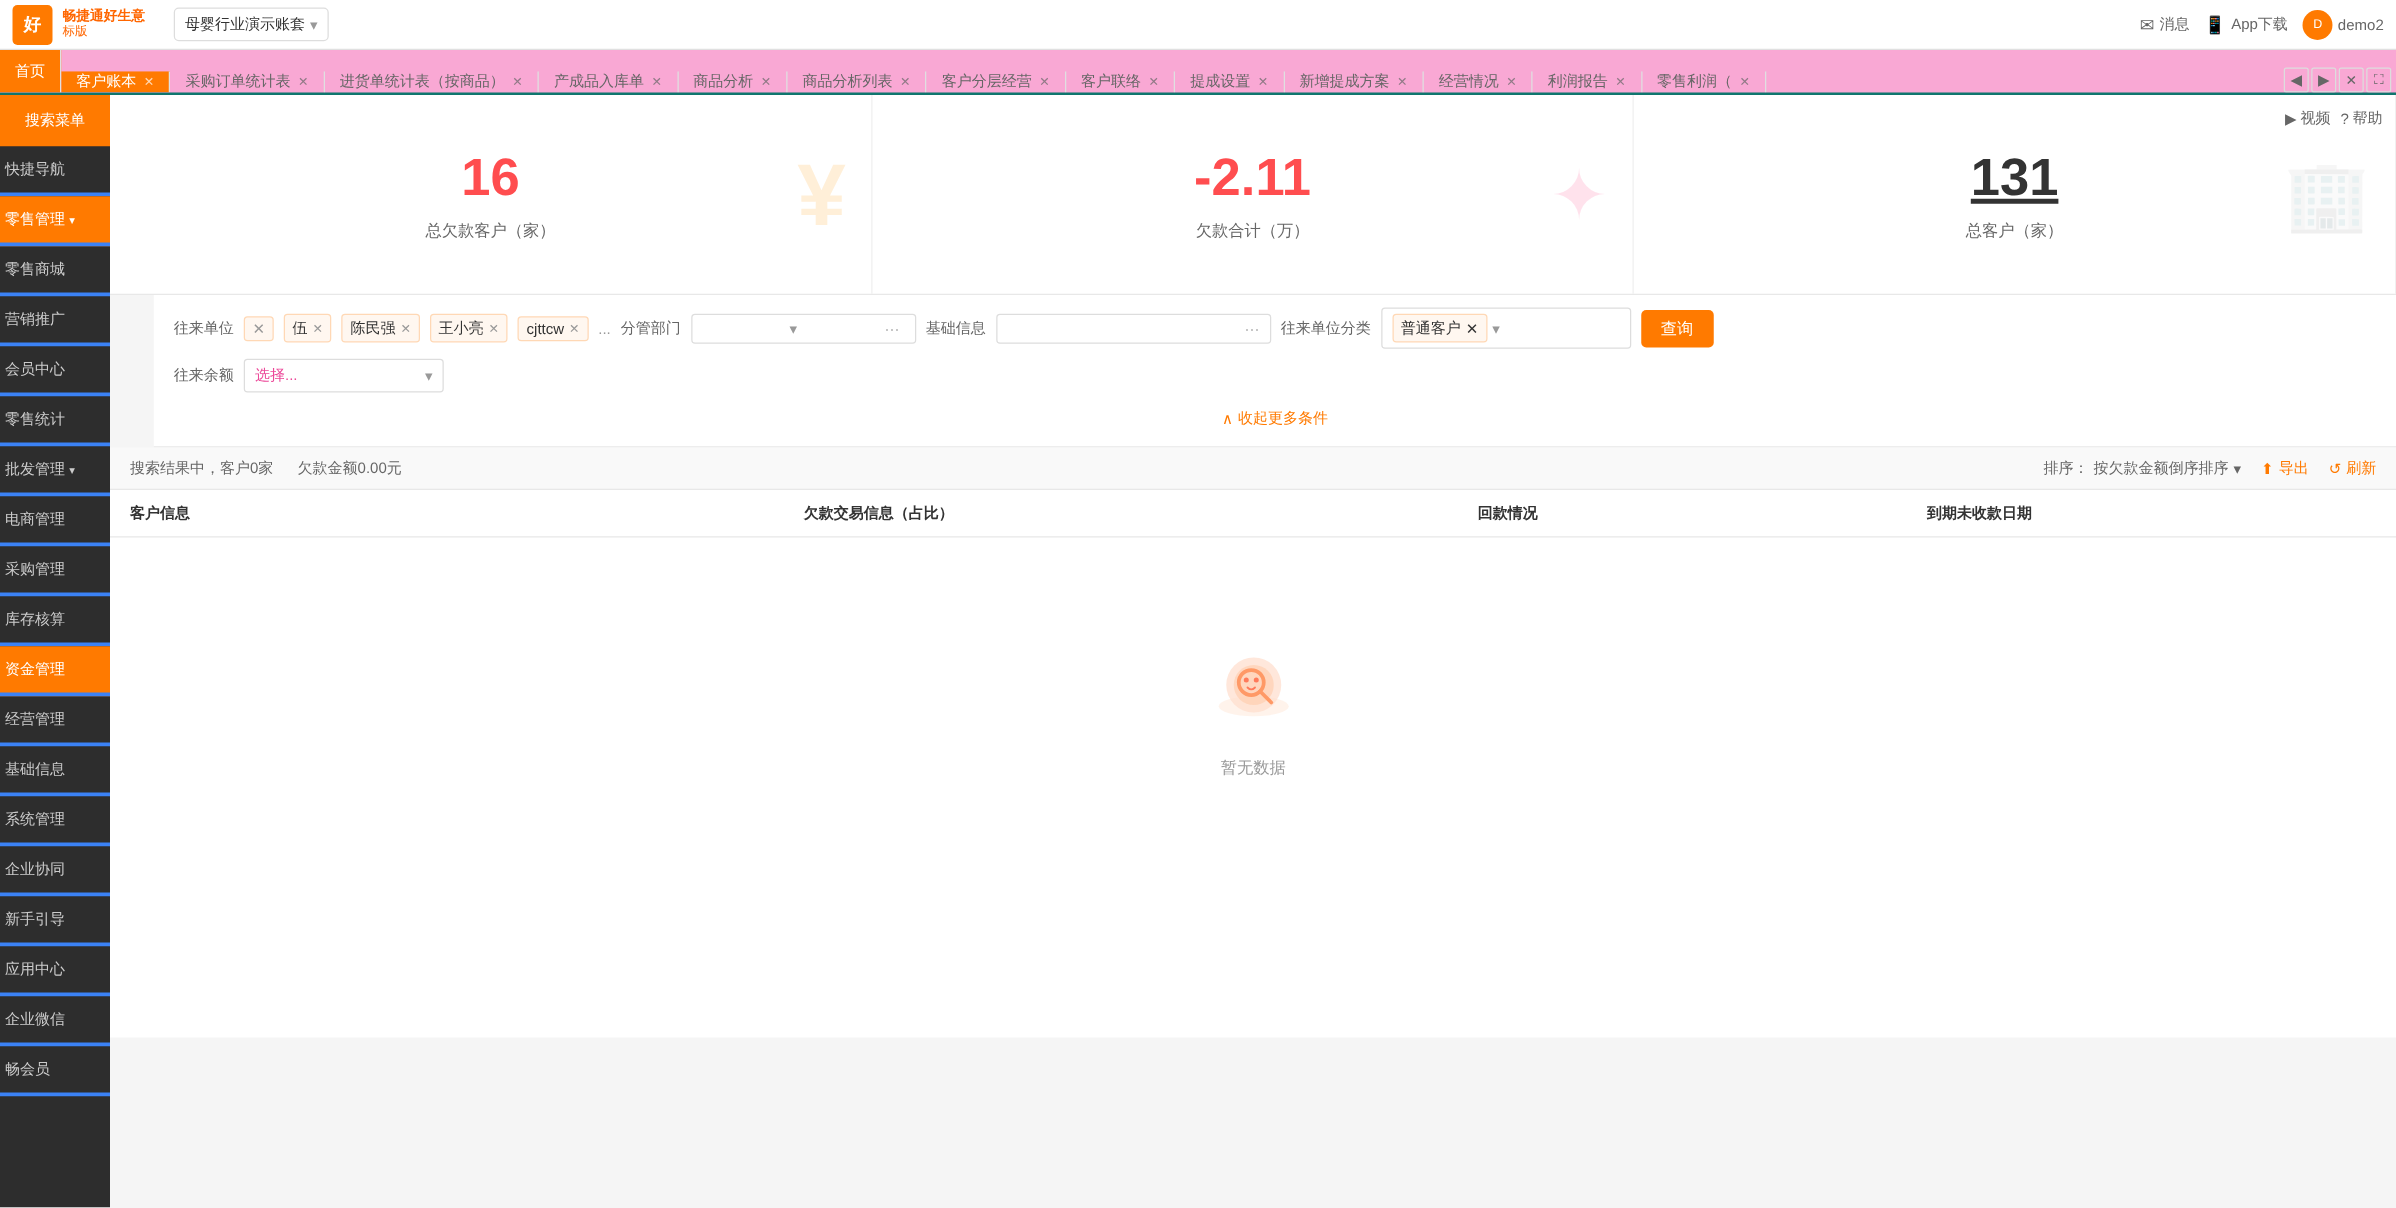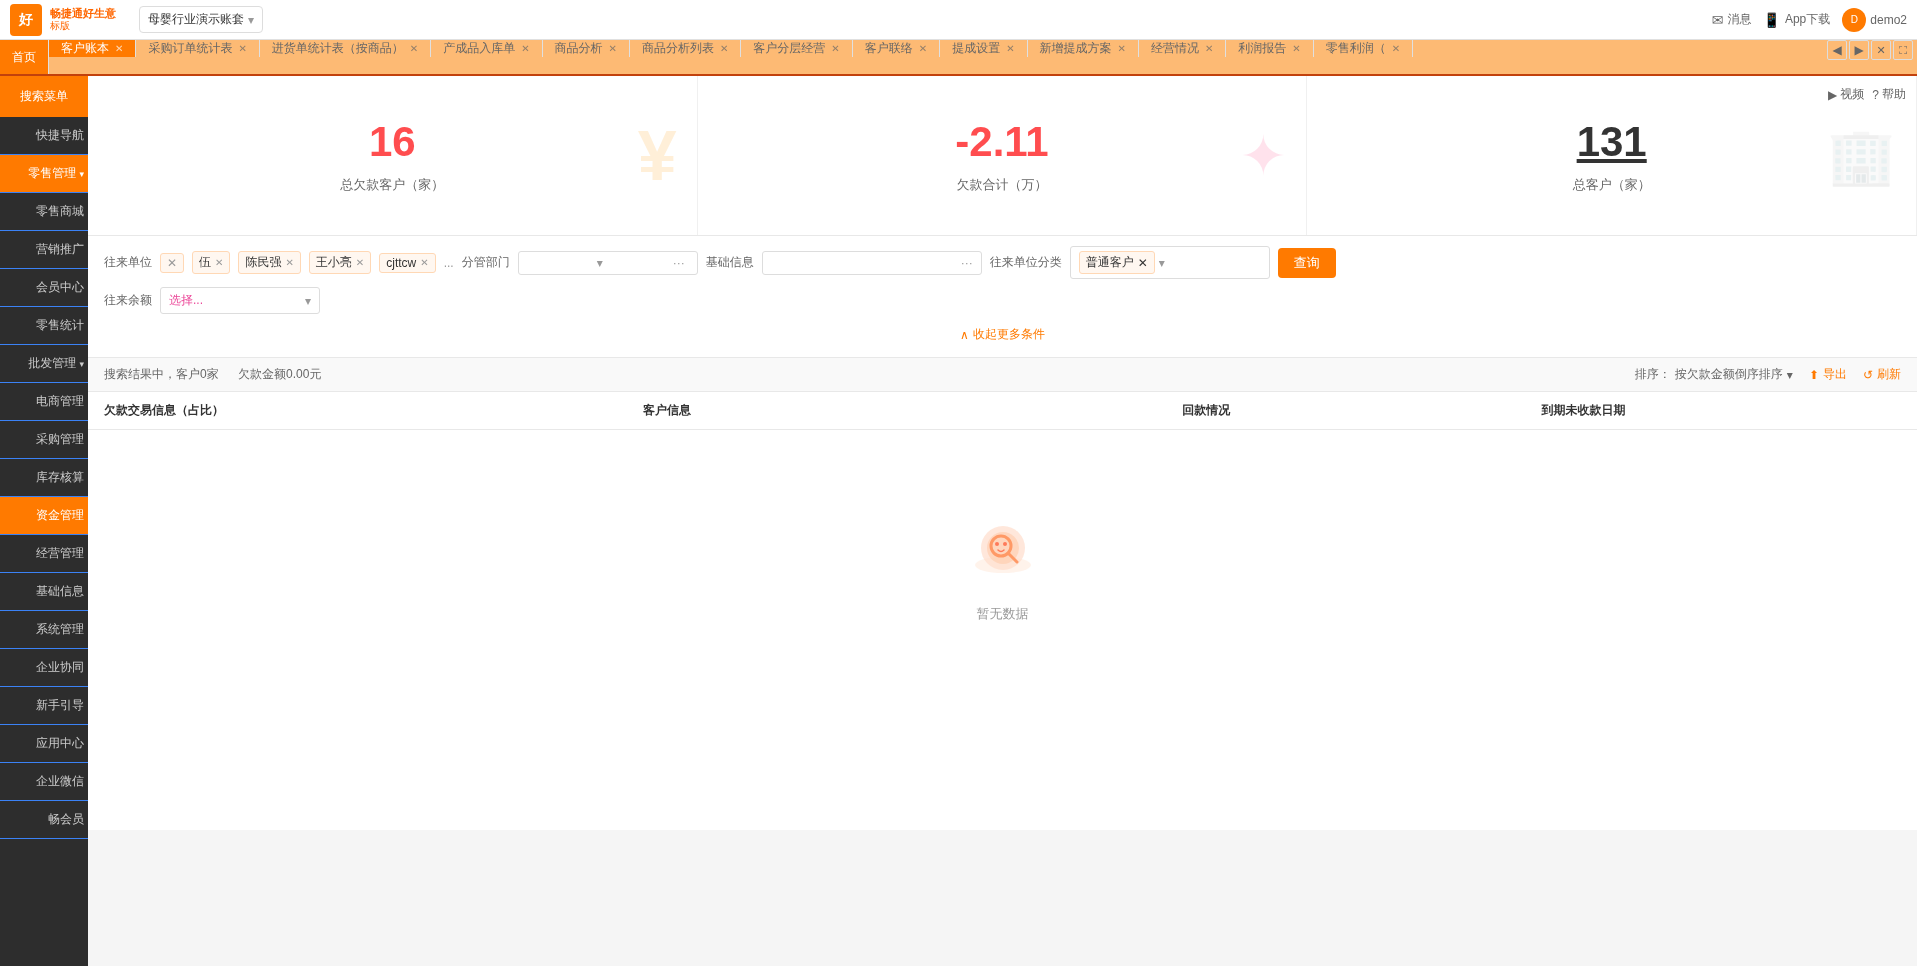--- a/index.html
+++ b/index.html
@@ -14,43 +14,43 @@
     .top-bar-left { display: flex; align-items: center; gap: 8px; }
     .logo-icon { width: 32px; height: 32px; background: #ff7a00; border-radius: 4px; display: flex; align-items: center; justify-content: center; color: #fff; font-size: 14px; font-weight: bold; }
     .logo-text { font-size: 11px; color: #666; line-height: 1.2; }
     .org-selector { display: flex; align-items: center; gap: 4px; font-size: 12px; color: #333; cursor: pointer; padding: 4px 8px; border: 1px solid #ddd; border-radius: 4px; margin-left: 15px; }
     .top-bar-right { display: flex; align-items: center; gap: 12px; font-size: 12px; color: #666; }
     .top-right-item { display: flex; align-items: center; gap: 4px; cursor: pointer; }
     .avatar { width: 24px; height: 24px; border-radius: 50%; background: #ff7a00; display: flex; align-items: center; justify-content: center; color: #fff; font-size: 10px; }
 
     
     .nav-tabs {
-      display: flex; align-items: flex-start; background: #fdba74;
-      height: 36px; border-bottom: 2px solid #c2410c; overflow: hidden;
+      display: flex; align-items: flex-end; background: #f9a8d4;
+      height: 36px; border-bottom: 2px solid #0f766e; overflow: hidden;
     }
     .nav-tab {
       display: flex; align-items: center; padding: 0 12px; height: 100%;
       font-size: 12px; cursor: pointer; white-space: nowrap;
       border-right: 1px solid #e0e0e0; color: #666; position: relative;
     }
     .nav-tab.active { background: #ff7a00; color: #fff; }
     .nav-tab.home { background: #ff7a00; color: #fff; }
     .nav-tab .close-x { margin-left: 6px; font-size: 10px; color: inherit; opacity: 0.7; }
     .nav-tab-scroll { display: flex; align-items: center; overflow: hidden; flex: 1; }
     .nav-controls { display: flex; align-items: center; gap: 2px; padding: 0 4px; }
     .nav-ctrl-btn { width: 20px; height: 20px; display: flex; align-items: center; justify-content: center; cursor: pointer; color: #666; font-size: 12px; border: 1px solid #ddd; border-radius: 2px; }
 
     
     .main-layout { display: flex; height: calc(966px - 76px); }
 
     
     .sidebar { width: 88px; background: #2d2d2d; color: #fff; display: flex; flex-direction: column; overflow-y: auto; }
     .sidebar-item {
-      padding: 10px 4px; text-align: right; font-size: 12px; cursor: pointer;
-      color: #ccc; border-bottom: 1px solid #3b82f6;
+      padding: 10px 4px; text-align: left; font-size: 12px; cursor: pointer;
+      color: #ccc; border-bottom: 3px solid #3b82f6;
     }
     .sidebar-item.active { background: #ff7a00; color: #fff; }
 
     
     .content { flex: 1; overflow: hidden; background: #f5f5f5; }
 
     
     .stats-bar {
       display: flex; background: #fff; height: 160px;
       border-bottom: 1px solid #e8e8e8;
@@ -65,21 +65,21 @@
     .stat-icon-diamond { color: #f48; font-size: 55px; }
     .stat-icon-building { color: #64b5f6; font-size: 55px; }
     .stat-value { font-size: 42px; font-weight: bold; color: #ff4d4f; line-height: 1.2; }
     .stat-value.negative { color: #ff4d4f; }
     .stat-value.dark { color: #333; }
     .stat-label { font-size: 13px; color: #666; margin-top: 8px; }
     .video-help { position: absolute; top: 10px; right: 10px; display: flex; gap: 8px; font-size: 12px; color: #666; }
     .video-help span { cursor: pointer; }
 
     
-    .filter-area { background: #fff; padding: 10px 16px; border-bottom: 1px solid #e8e8e8; }
+    .filter-area { background: #fff; padding: 10px 16px; border-bottom: 1px solid #e8e8e8; margin-left: 35px; }
     .filter-row { display: flex; align-items: center; flex-wrap: wrap; gap: 8px; margin-bottom: 8px; }
     .filter-label { font-size: 12px; color: #666; white-space: nowrap; }
     .filter-tag {
       display: inline-flex; align-items: center; background: #fff7f0;
       border: 1px solid #ffd8b5; border-radius: 3px; padding: 2px 6px;
       font-size: 12px; color: #333; gap: 4px;
     }
     .filter-tag .tag-x { color: #999; cursor: pointer; font-size: 10px; }
     .filter-more { color: #999; cursor: pointer; font-size: 12px; }
     .filter-select {
@@ -417,22 +417,22 @@
         </div>
         <div class="action-btn">
           <span>↺</span>
           <span>刷新</span>
         </div>
       </div>
     </div>
 
     <div class="data-table">
       <div class="table-header">
+        <div>客户信息</div>
         <div>欠款交易信息（占比）</div>
-        <div>客户信息</div>
         <div>回款情况</div>
         <div>到期未收款日期</div>
       </div>
       <div class="table-body">
         <div class="empty-state">
 
           <div style="margin-bottom:12px;">
             <svg width="80" height="80" viewBox="0 0 80 80">
               <ellipse cx="40" cy="55" rx="28" ry="8" fill="#ffe8d8" opacity="0.5"></ellipse>
               <circle cx="40" cy="38" r="22" fill="#ffddcc" opacity="0.7"></circle>

